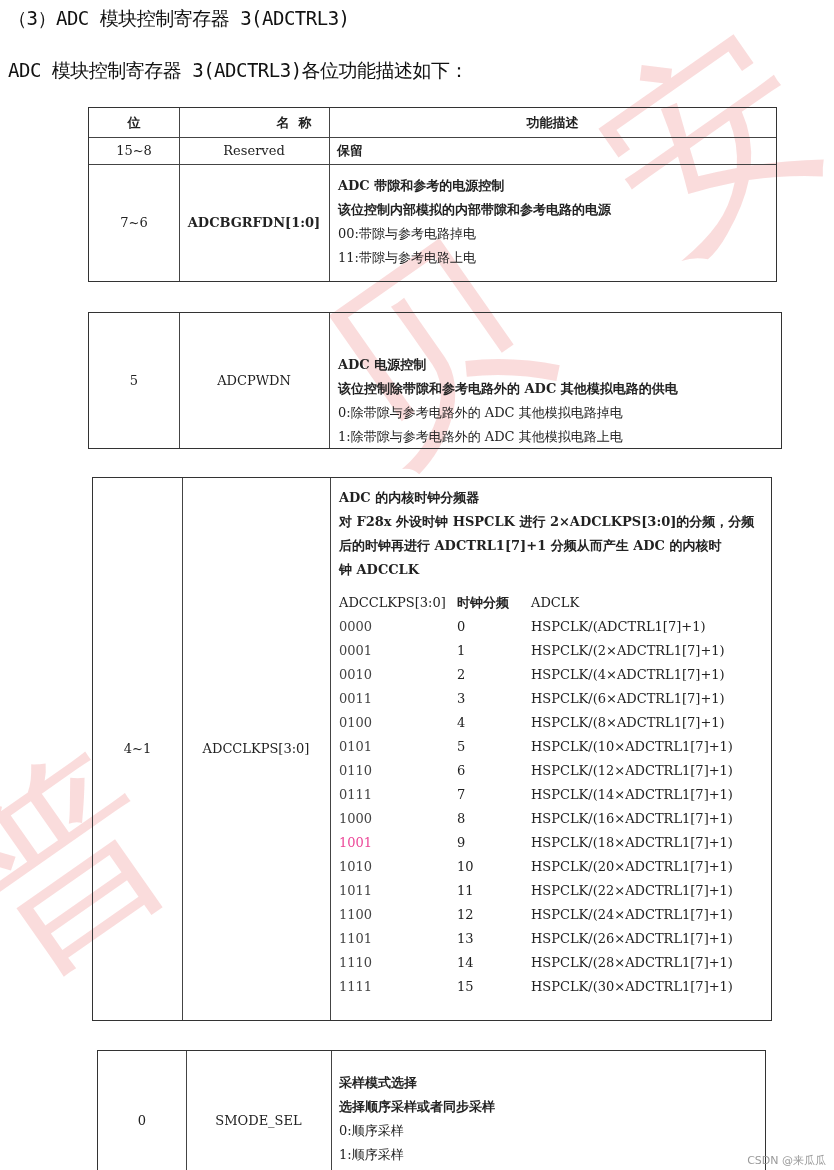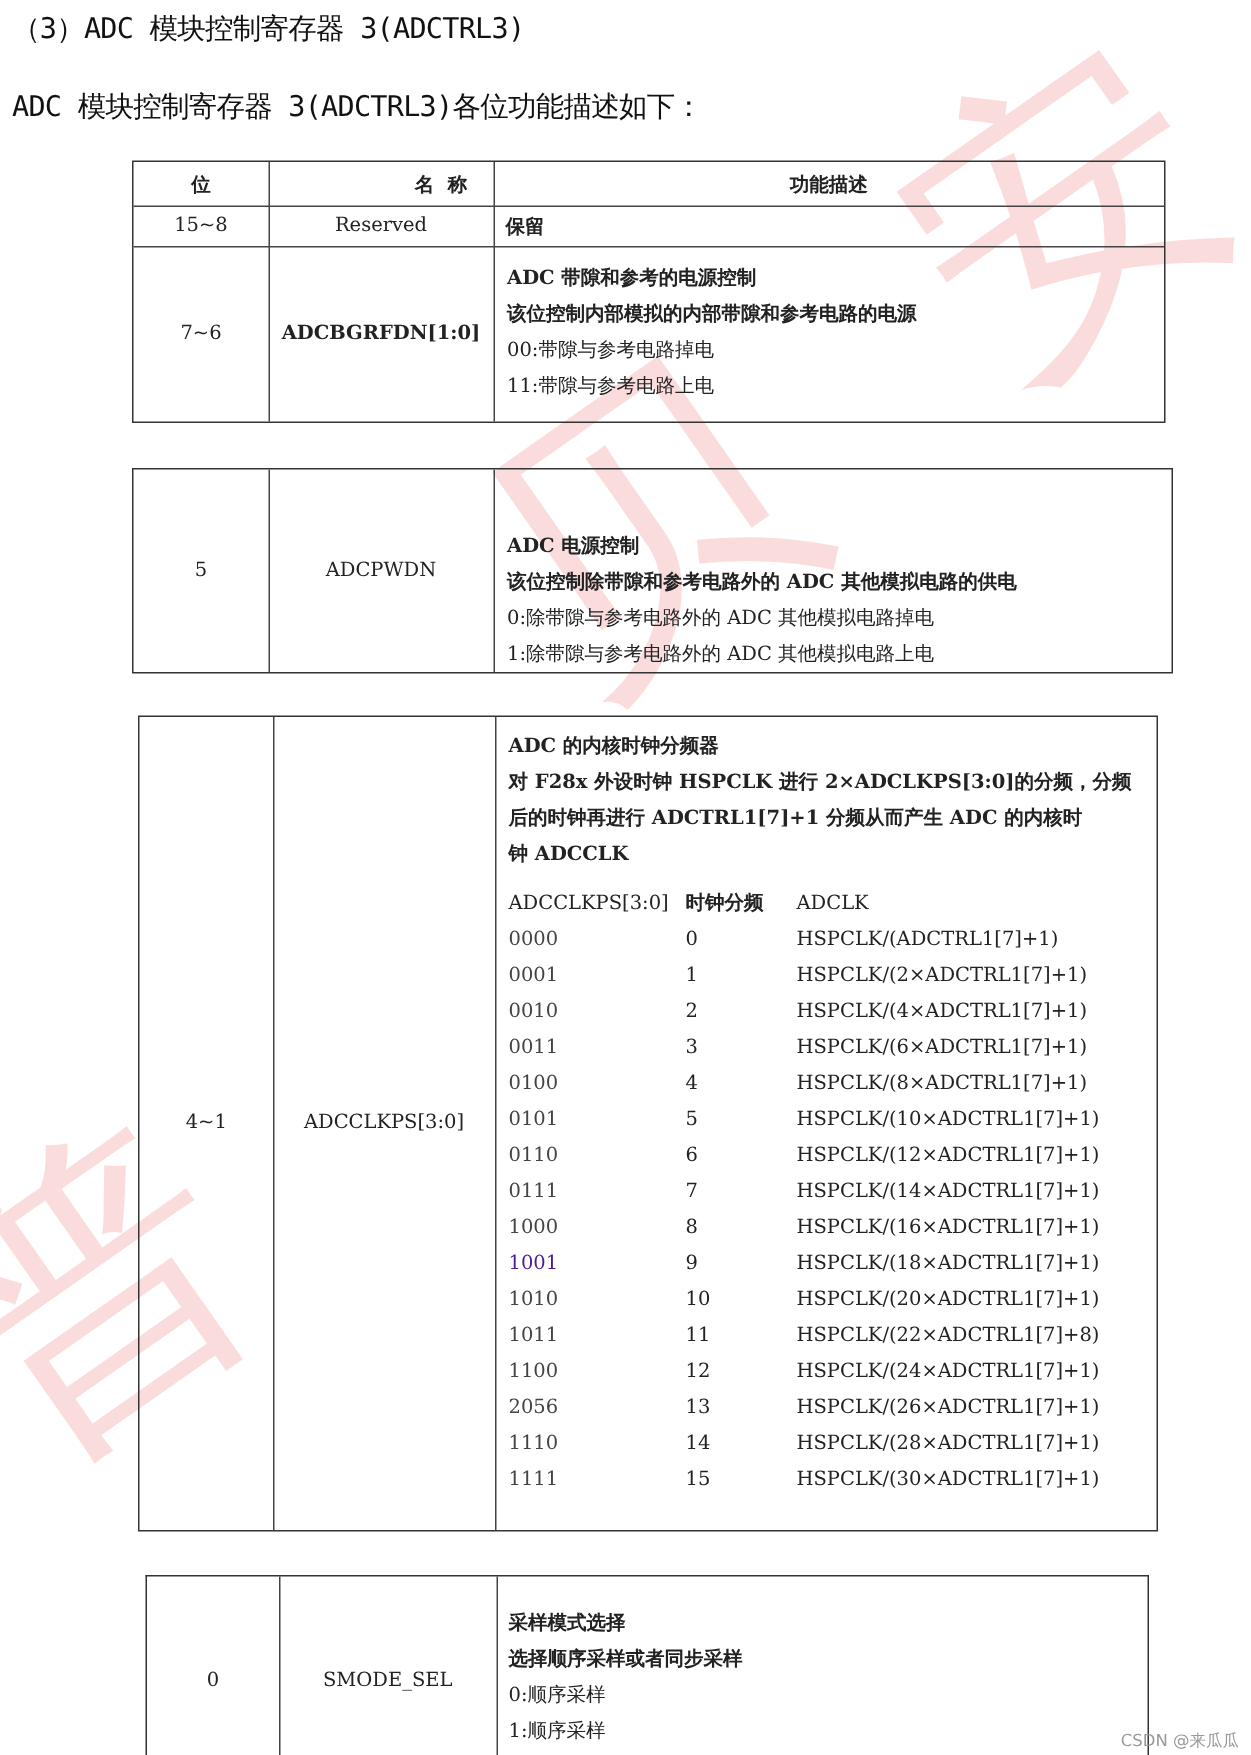--- a/index.html
+++ b/index.html
@@ -124,41 +124,41 @@
           <span style="left:0;color:#444">0111</span>
           <span style="left:118px">7</span>
           <span style="left:192px">HSPCLK/(14×ADCTRL1[7]+1)</span>
         </div>
         <div class="kv-row">
           <span style="left:0;color:#444">1000</span>
           <span style="left:118px">8</span>
           <span style="left:192px">HSPCLK/(16×ADCTRL1[7]+1)</span>
         </div>
         <div class="kv-row">
-          <span style="left:0;color:#4c1d95">1001</span>
+          <span style="left:0;color:#ec4899">1001</span>
           <span style="left:118px">9</span>
           <span style="left:192px">HSPCLK/(18×ADCTRL1[7]+1)</span>
         </div>
         <div class="kv-row">
           <span style="left:0;color:#444">1010</span>
           <span style="left:118px">10</span>
           <span style="left:192px">HSPCLK/(20×ADCTRL1[7]+1)</span>
         </div>
         <div class="kv-row">
           <span style="left:0;color:#444">1011</span>
           <span style="left:118px">11</span>
-          <span style="left:192px">HSPCLK/(22×ADCTRL1[7]+8)</span>
+          <span style="left:192px">HSPCLK/(22×ADCTRL1[7]+1)</span>
         </div>
         <div class="kv-row">
           <span style="left:0;color:#444">1100</span>
           <span style="left:118px">12</span>
           <span style="left:192px">HSPCLK/(24×ADCTRL1[7]+1)</span>
         </div>
         <div class="kv-row">
-          <span style="left:0;color:#444">2056</span>
+          <span style="left:0;color:#444">1101</span>
           <span style="left:118px">13</span>
           <span style="left:192px">HSPCLK/(26×ADCTRL1[7]+1)</span>
         </div>
         <div class="kv-row">
           <span style="left:0;color:#444">1110</span>
           <span style="left:118px">14</span>
           <span style="left:192px">HSPCLK/(28×ADCTRL1[7]+1)</span>
         </div>
         <div class="kv-row">
           <span style="left:0;color:#444">1111</span>

